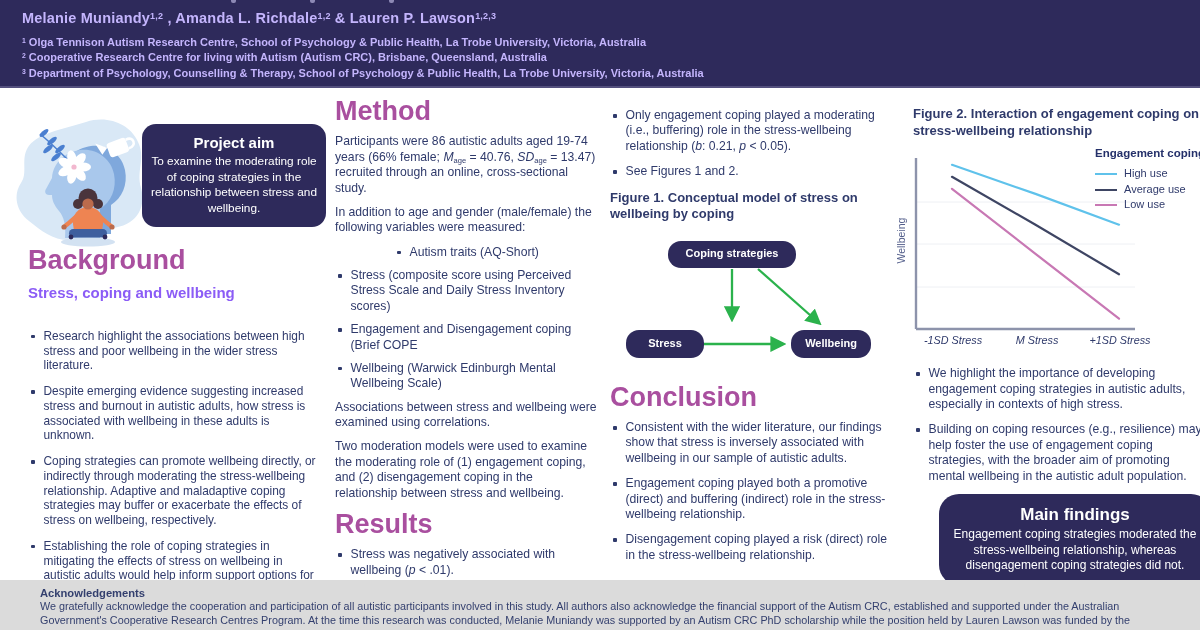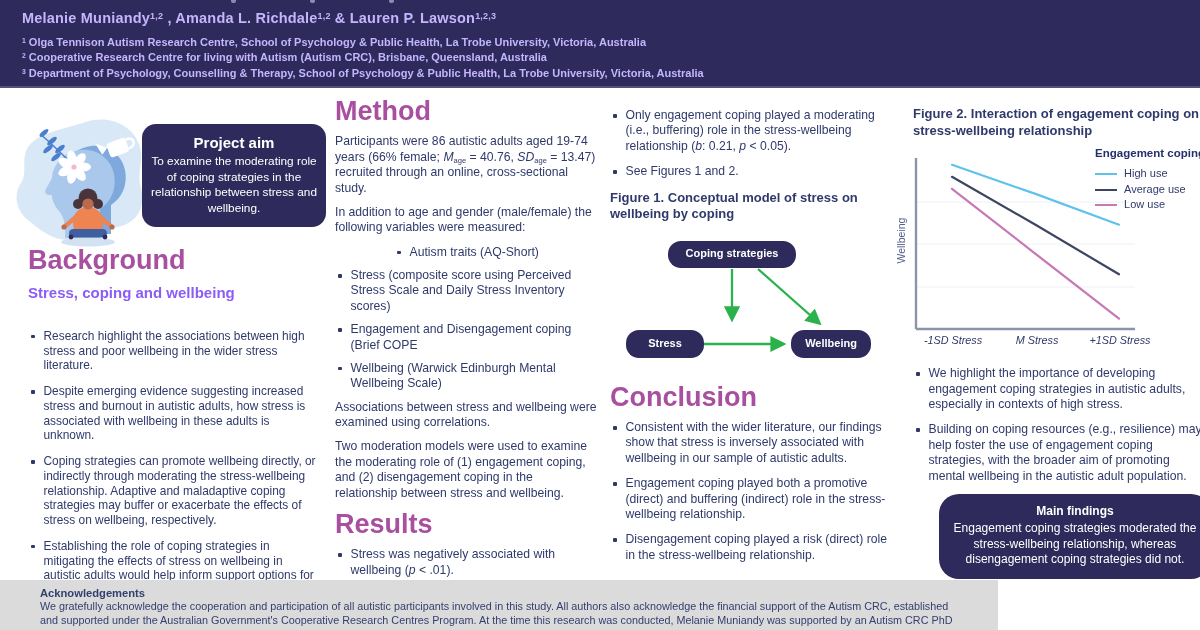--- a/index.html
+++ b/index.html
@@ -60,25 +60,25 @@
   .ylabel{position:absolute;left:-46px;top:88px;width:70px;text-align:center;font-size:10.5px;color:#55608c;
           transform:rotate(-90deg);}
   .xtick{position:absolute;top:188px;transform:translateX(-50%);font-size:10.8px;color:var(--text);font-style:italic;white-space:nowrap;}
   .legend{position:absolute;right:0;top:0;}
   .legend-title{font-size:11.5px;font-weight:bold;color:#24306a;margin-bottom:6px;}
   .lg-row{display:flex;align-items:center;margin-bottom:2px;font-size:11px;color:var(--text);}
   .swatch{display:inline-block;width:22px;height:2px;margin-right:7px;}
   .col4 .impl{margin-top:12px;}
   .mf-box{margin:10px 0 0 26px;width:252px;background:var(--navy);color:#fff;border-radius:20px;
           padding:10px 10px 11px 10px;text-align:center;}
-  .mf-box .mf-title{font-size:12px;font-weight:bold;margin-bottom:2px;}
+  .mf-box .mf-title{font-size:17px;font-weight:bold;margin-bottom:2px;}
   .mf-box .mf-text{font-size:12px;line-height:1.3;}
 
   
-  .ack{position:absolute;left:0;top:580px;width:998px;height:50px;background:#dbdbdb;box-sizing:border-box;
+  .ack{position:absolute;left:0;top:580px;width:1200px;height:50px;background:#dbdbdb;box-sizing:border-box;
        padding:7px 40px 0 40px;color:#333f6e;}
   .ack-h{font-size:11.2px;font-weight:bold;margin-bottom:1px;}
   .ack-t{font-size:10.8px;line-height:1.28;}
 </style>
 </head>
 <body>
 
 <div id="poster">
 
   <div class="hdr">

